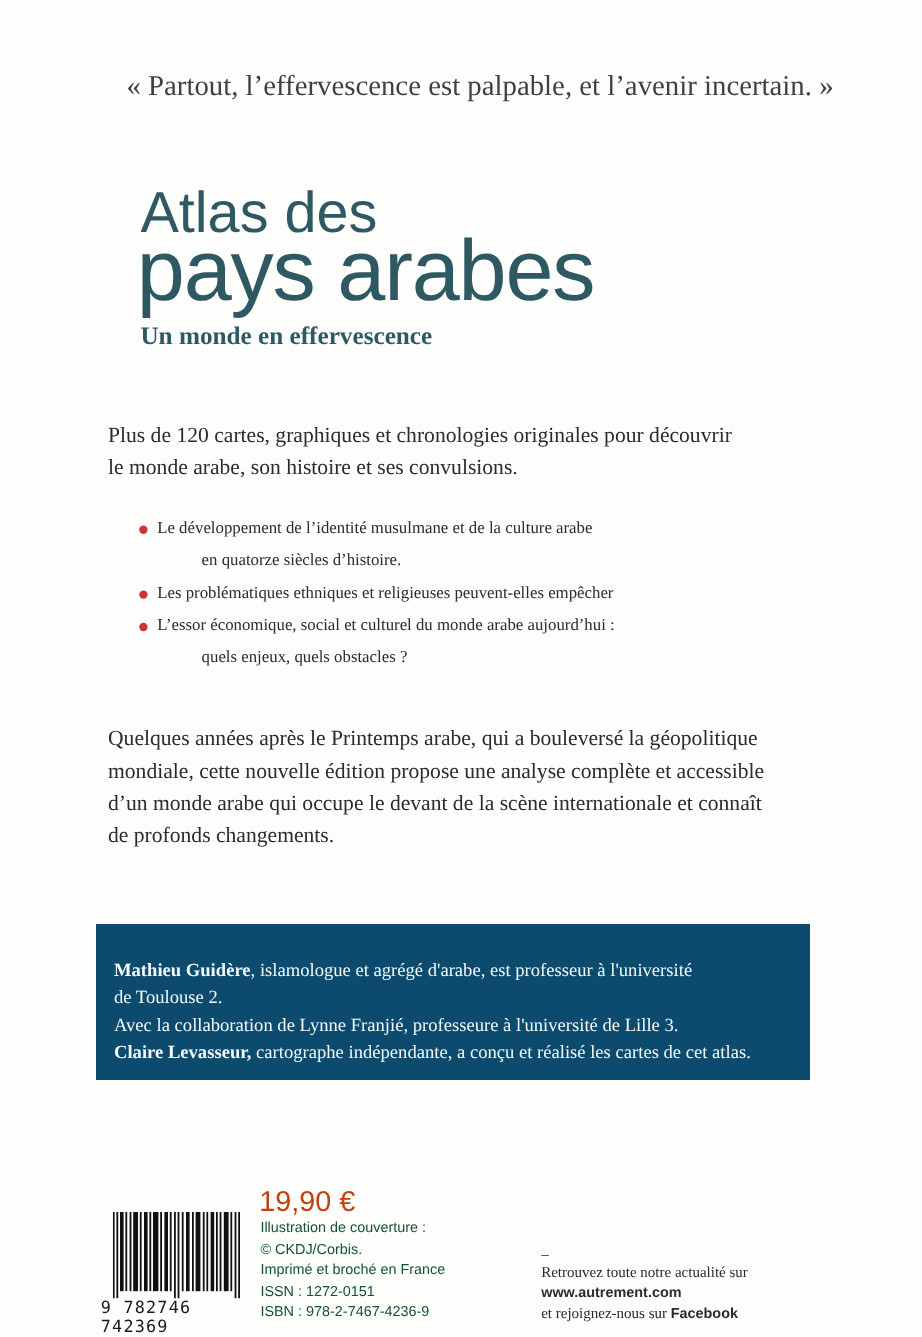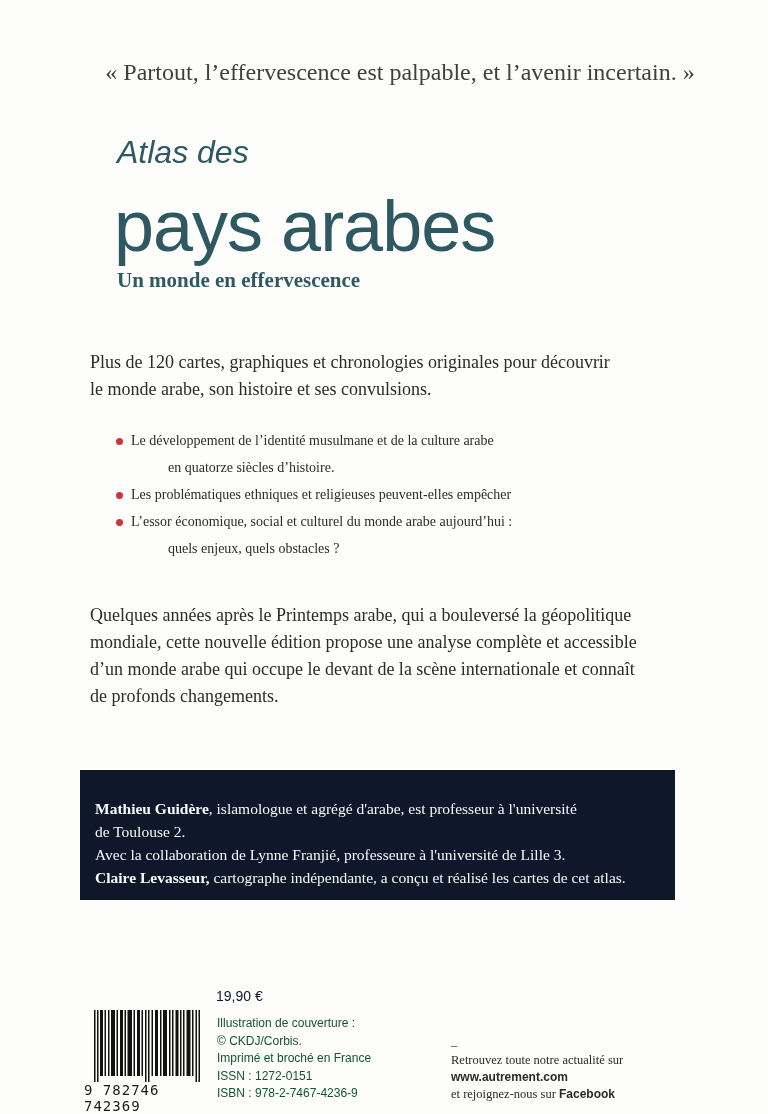--- a/index.html
+++ b/index.html
@@ -17,26 +17,25 @@
 
     .quote {
       left: 16px; width: 768px; top: 59px;
       text-align: center;
       font-size: 24px;
       color: #404040;
       letter-spacing: 0;
     }
 
     .title-small {
-      left: 117px; top: 136px;
-      font-family: "Liberation Sans", "DejaVu Sans", sans-serif;
-      font-size: 32px;
+      left: 117px; top: 154px;
+      font-family: "Liberation Sans", "DejaVu Sans", sans-serif;
+      font-size: 48px;
       color: #2e5962;
       line-height: 1;
-      font-style: italic;
     }
     .title-big {
       left: 114px; top: 190px;
       font-family: "Liberation Sans", "DejaVu Sans", sans-serif;
       font-size: 72px;
       color: #2e5962;
       line-height: 1;
       letter-spacing: -1px;
     }
     .subtitle {
@@ -76,21 +75,21 @@
       left: 90px; top: 602px;
       width: 620px;
       font-size: 18px;
       line-height: 27px;
       color: #2b2b2b;
     }
 
     .author-box {
       left: 80px; top: 770px;
       width: 595px; height: 130px;
-      background: #0f172a;
+      background: #0c4a6e;
       color: #f4fbfc;
       padding: 27px 15px 0 15px;
       font-size: 15.5px;
       line-height: 23px;
     }
     .author-box b { font-weight: bold; }
 
     .barcode {
       left: 94px; top: 1010px;
       width: 108px; height: 72px;
@@ -100,22 +99,22 @@
       width: 140px;
       font-family: "DejaVu Sans Mono", "Liberation Mono", monospace;
       font-size: 14px;
       color: #1a1a1a;
       letter-spacing: 1px;
     }
 
     .price {
       left: 216px; top: 988px;
       font-family: "Liberation Sans", "DejaVu Sans", sans-serif;
-      font-size: 14px;
-      color: #0f172a;
+      font-size: 24px;
+      color: #c2410c;
     }
     .info {
       left: 217px; top: 1015px;
       font-family: "Liberation Sans", "DejaVu Sans", sans-serif;
       font-size: 12px;
       line-height: 17.5px;
       color: #14532d;
     }
 
     .social {

